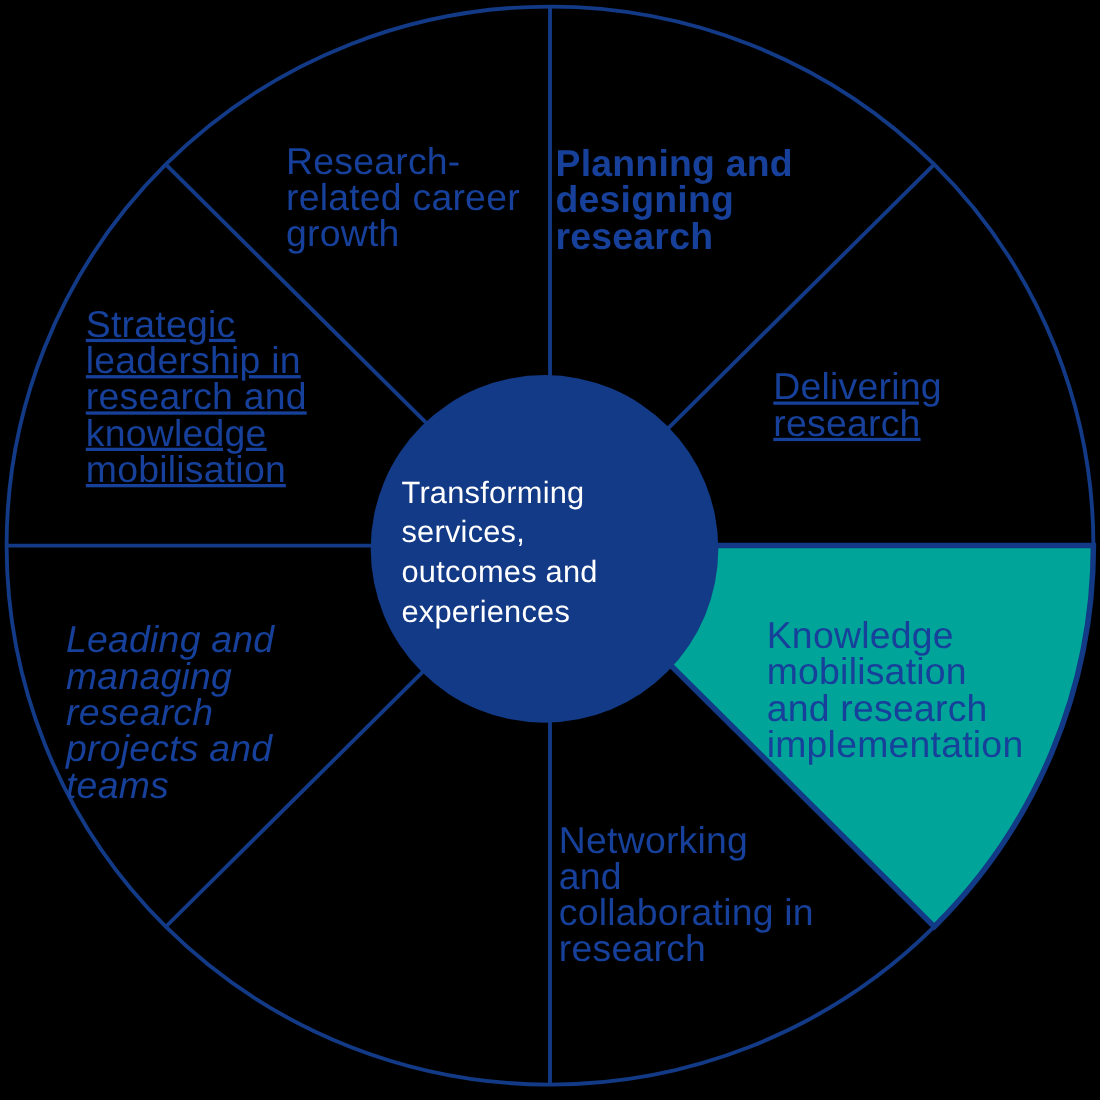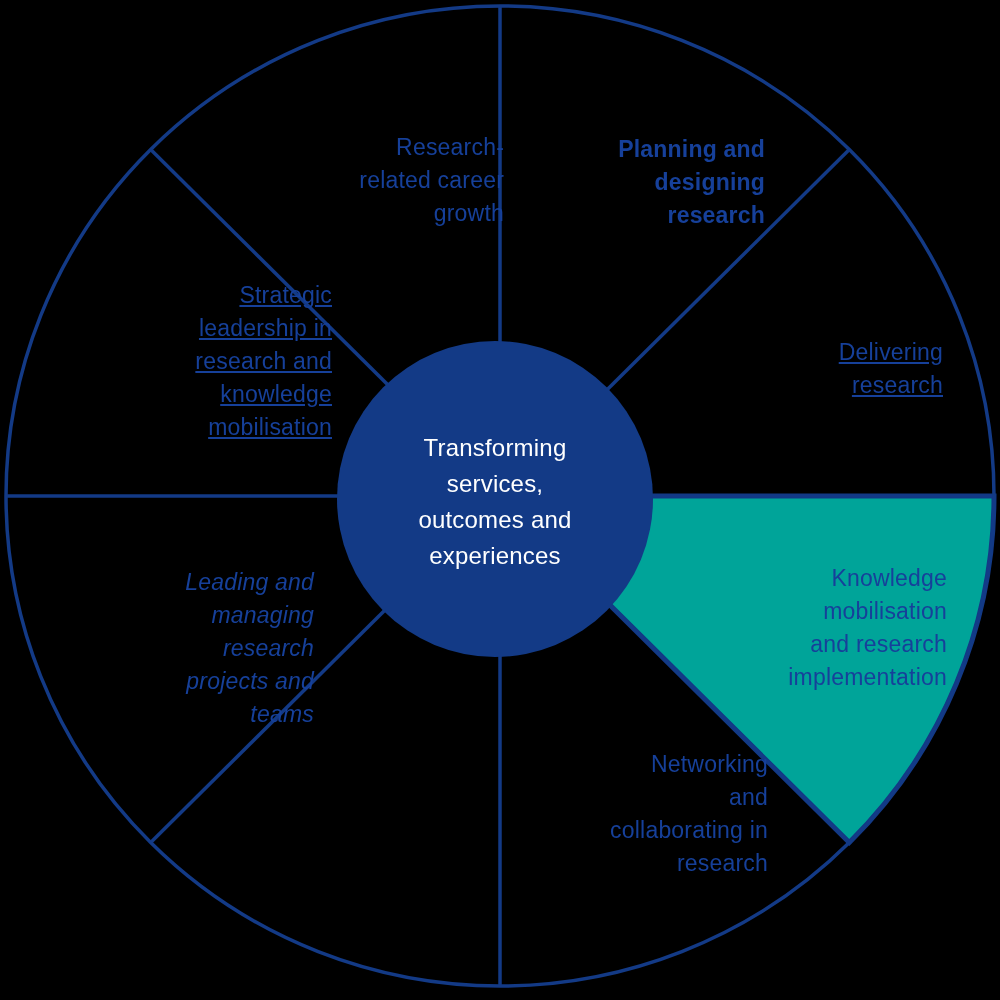--- a/index.html
+++ b/index.html
@@ -24,32 +24,32 @@
   svg.wheel { position: absolute; left: 0; top: 0; width: 1000px; height: 1000px; }
   .stroke-navy { stroke: var(--navy); fill: none; }
   .outer-ring { stroke-width: 3.5; }
   .spoke { stroke-width: 3.5; }
   .wedge { fill: var(--teal); stroke: var(--navy); stroke-width: 5; }
   .hub { fill: var(--navy); stroke: none; }
 
   .seg-label {
     position: absolute;
     color: var(--label);
-    font-size: 23px;
+    font-size: 34px;
     line-height: 33px;
-    text-align: right;
+    text-align: left;
     white-space: pre-line;
     letter-spacing: 0.2px;
   }
   .center-label {
     position: absolute;
     color: var(--center-text);
-    font-size: 24px;
+    font-size: 28px;
     line-height: 36px;
-    text-align: center;
+    text-align: left;
     white-space: pre-line;
     letter-spacing: 0.2px;
   }
   
   .pos-planning   { left: 505px; top: 133px; width: 260px; font-weight: bold; }
   .pos-delivering { left: 703px; top: 336px; width: 240px; text-decoration: underline; }
   .pos-knowledge  { left: 697px; top: 562px; width: 250px; }
   .pos-networking { left: 508px; top: 748px; width: 260px; }
   .pos-supporting { left: 243px; top: 746px; width: 265px; }
   .pos-leading    { left:  60px; top: 566px; width: 254px; font-style: italic; }

